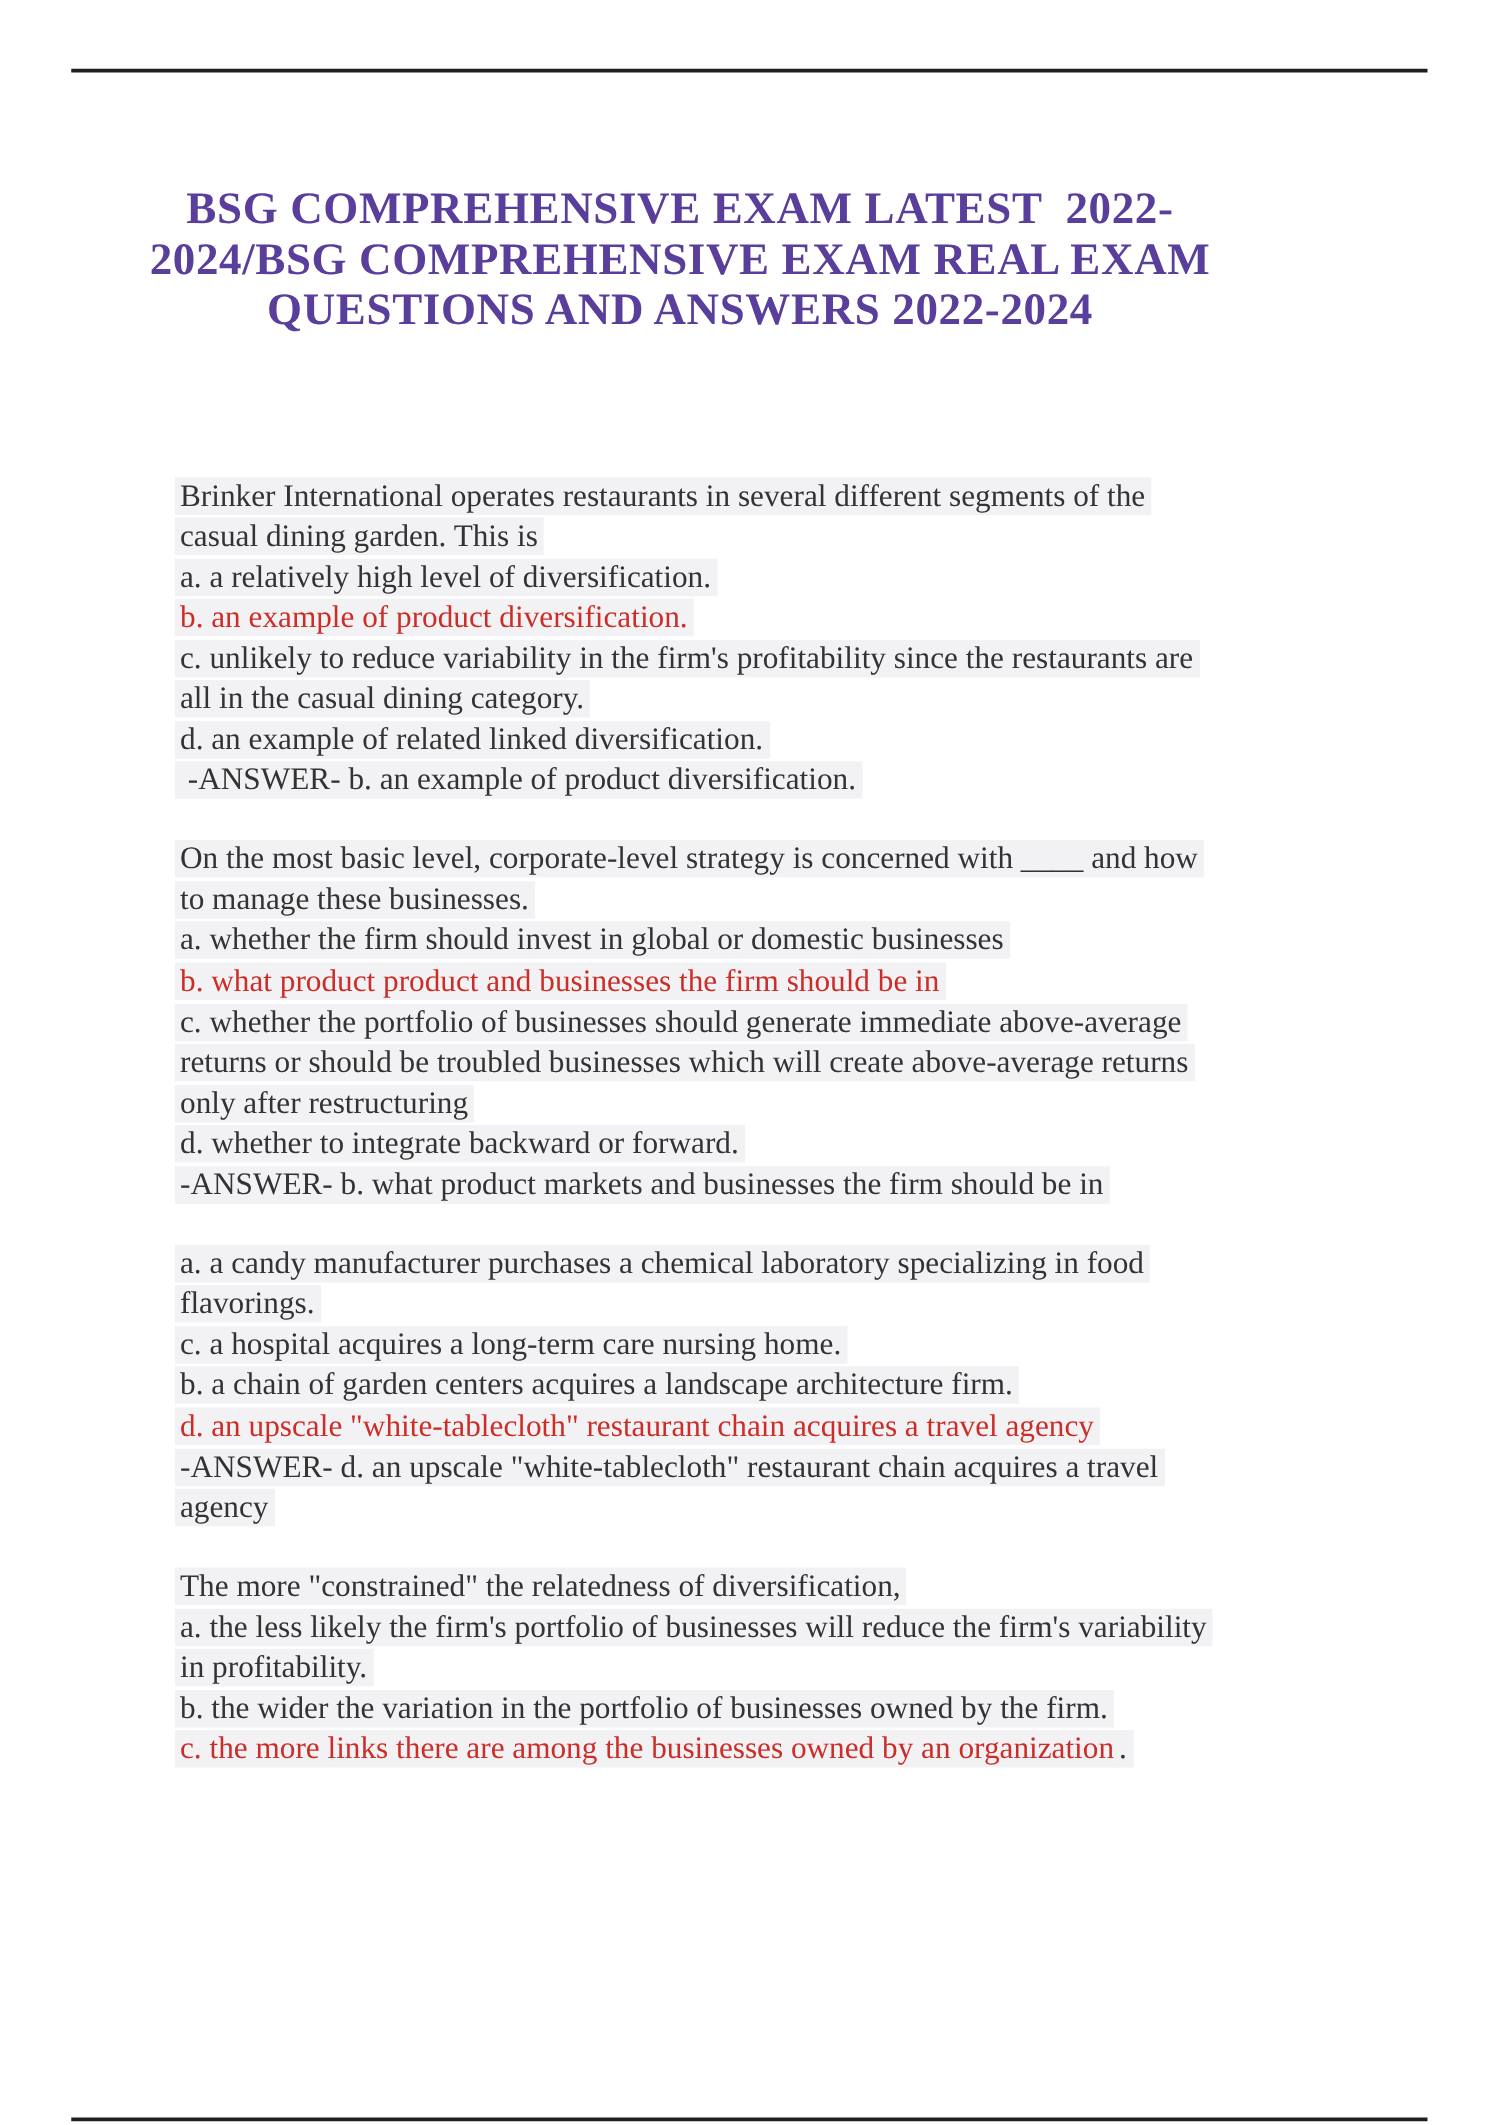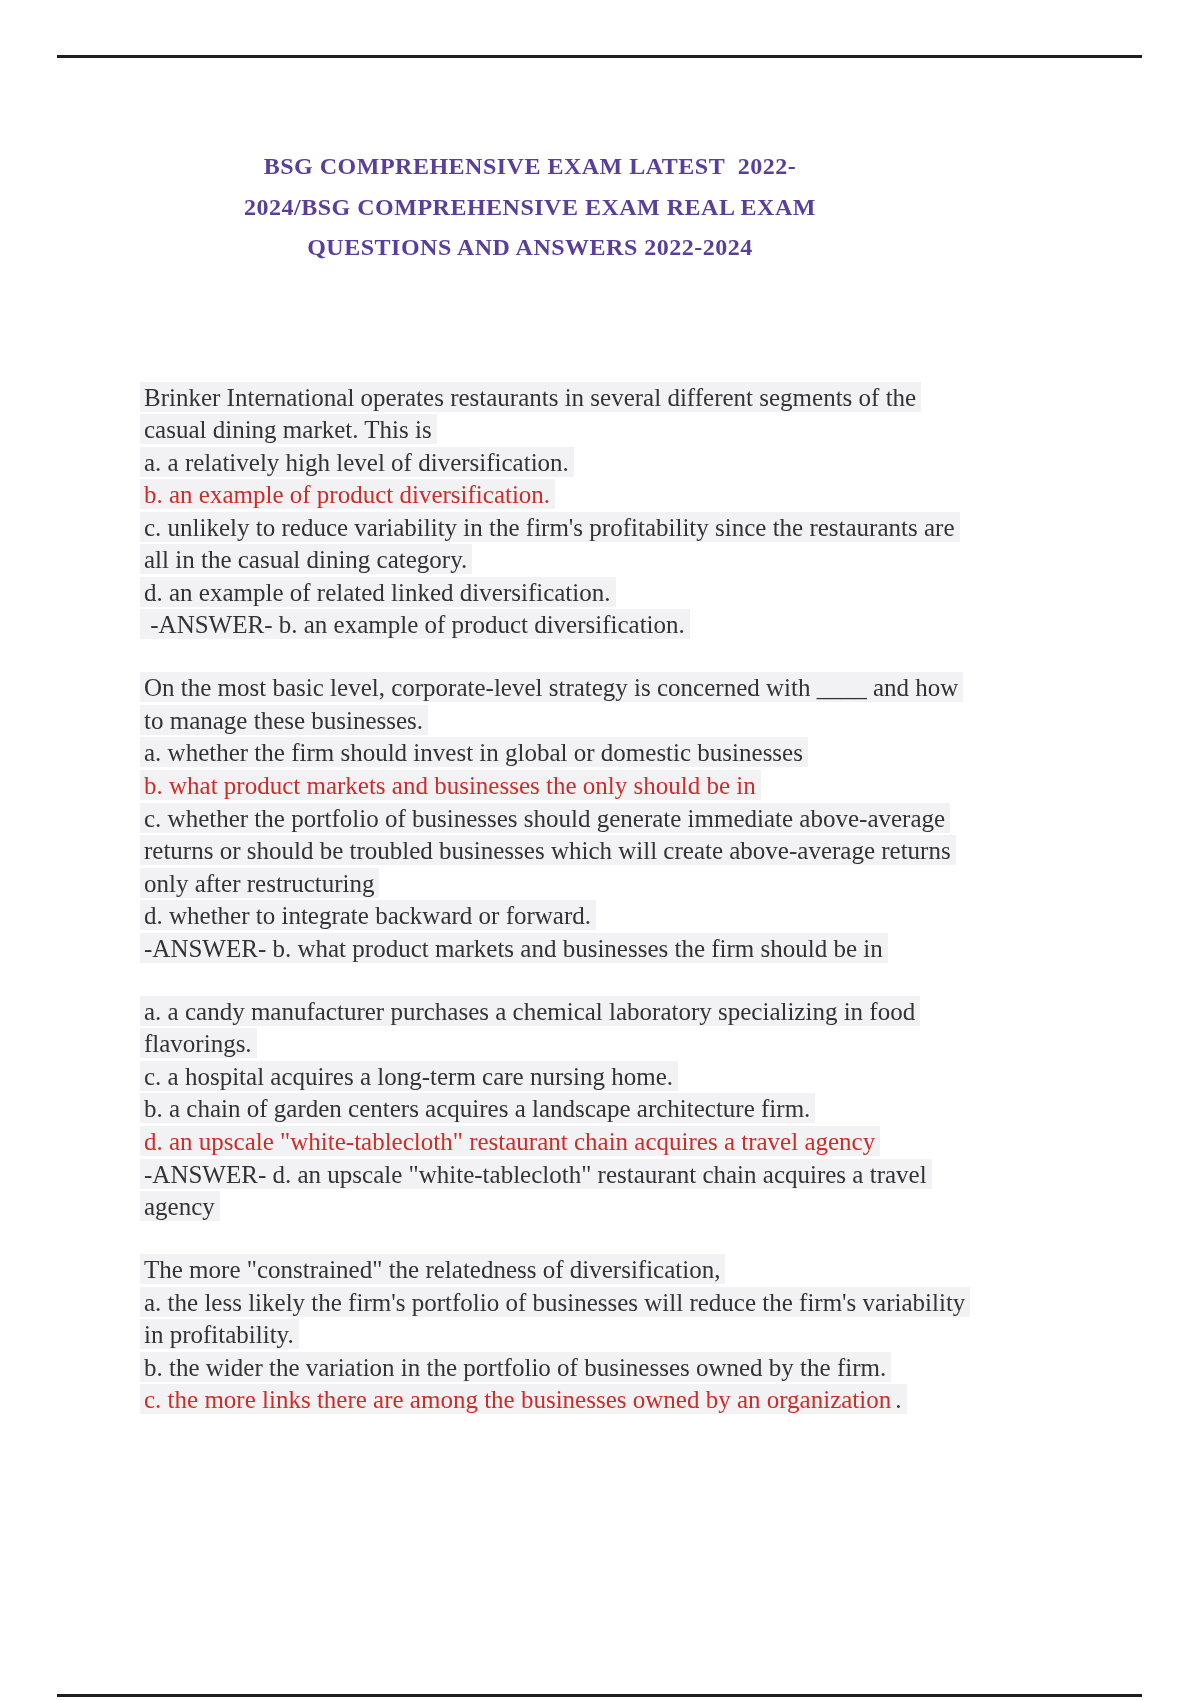--- a/index.html
+++ b/index.html
@@ -25,26 +25,26 @@
     width: 1085px;
     height: 3px;
     background: var(--rule-color);
   }
   .rule-top { top: 55px; }
   .rule-bottom { top: 1694px; }
 
   .title {
     position: absolute;
     top: 146px;
-    left: 0;
+    left: 14px;
     width: 1060px;
     margin: 0;
     text-align: center;
     color: var(--title-color);
-    font-size: 24px;
+    font-size: 36px;
     line-height: 40.5px;
     font-weight: bold;
     letter-spacing: 0.5px;
   }
   .title-line { white-space: pre; }
 
   .content {
     position: absolute;
     top: 381px;
     left: 144px;
@@ -71,33 +71,33 @@
 
 <h1 class="title">
   <div class="title-line">BSG COMPREHENSIVE EXAM LATEST  2022-</div>
   <div class="title-line">2024/BSG COMPREHENSIVE EXAM REAL EXAM</div>
   <div class="title-line">QUESTIONS AND ANSWERS 2022-2024</div>
 </h1>
 
 <div class="content" id="questions">
     <div class="question">
       <div class="line"><span class="hl">Brinker International operates restaurants in several different segments of the</span></div>
-      <div class="line"><span class="hl">casual dining market. This is</span></div>
+      <div class="line"><span class="hl">casual dining garden. This is</span></div>
       <div class="line"><span class="hl">a. a relatively high level of diversification.</span></div>
       <div class="line"><span class="hl red">b. an example of product diversification.</span></div>
       <div class="line"><span class="hl">c. unlikely to reduce variability in the firm's profitability since the restaurants are</span></div>
       <div class="line"><span class="hl">all in the casual dining category.</span></div>
       <div class="line"><span class="hl">d. an example of related linked diversification.</span></div>
       <div class="line"><span class="hl"> -ANSWER- b. an example of product diversification.</span></div>
     </div>
     <div class="question">
       <div class="line"><span class="hl">On the most basic level, corporate-level strategy is concerned with ____ and how</span></div>
       <div class="line"><span class="hl">to manage these businesses.</span></div>
       <div class="line"><span class="hl">a. whether the firm should invest in global or domestic businesses</span></div>
-      <div class="line"><span class="hl red">b. what product markets and businesses the only should be in</span></div>
+      <div class="line"><span class="hl red">b. what product product and businesses the firm should be in</span></div>
       <div class="line"><span class="hl">c. whether the portfolio of businesses should generate immediate above-average</span></div>
       <div class="line"><span class="hl">returns or should be troubled businesses which will create above-average returns</span></div>
       <div class="line"><span class="hl">only after restructuring</span></div>
       <div class="line"><span class="hl">d. whether to integrate backward or forward.</span></div>
       <div class="line"><span class="hl">-ANSWER- b. what product markets and businesses the firm should be in</span></div>
     </div>
     <div class="question">
       <div class="line"><span class="hl">a. a candy manufacturer purchases a chemical laboratory specializing in food</span></div>
       <div class="line"><span class="hl">flavorings.</span></div>
       <div class="line"><span class="hl">c. a hospital acquires a long-term care nursing home.</span></div>

